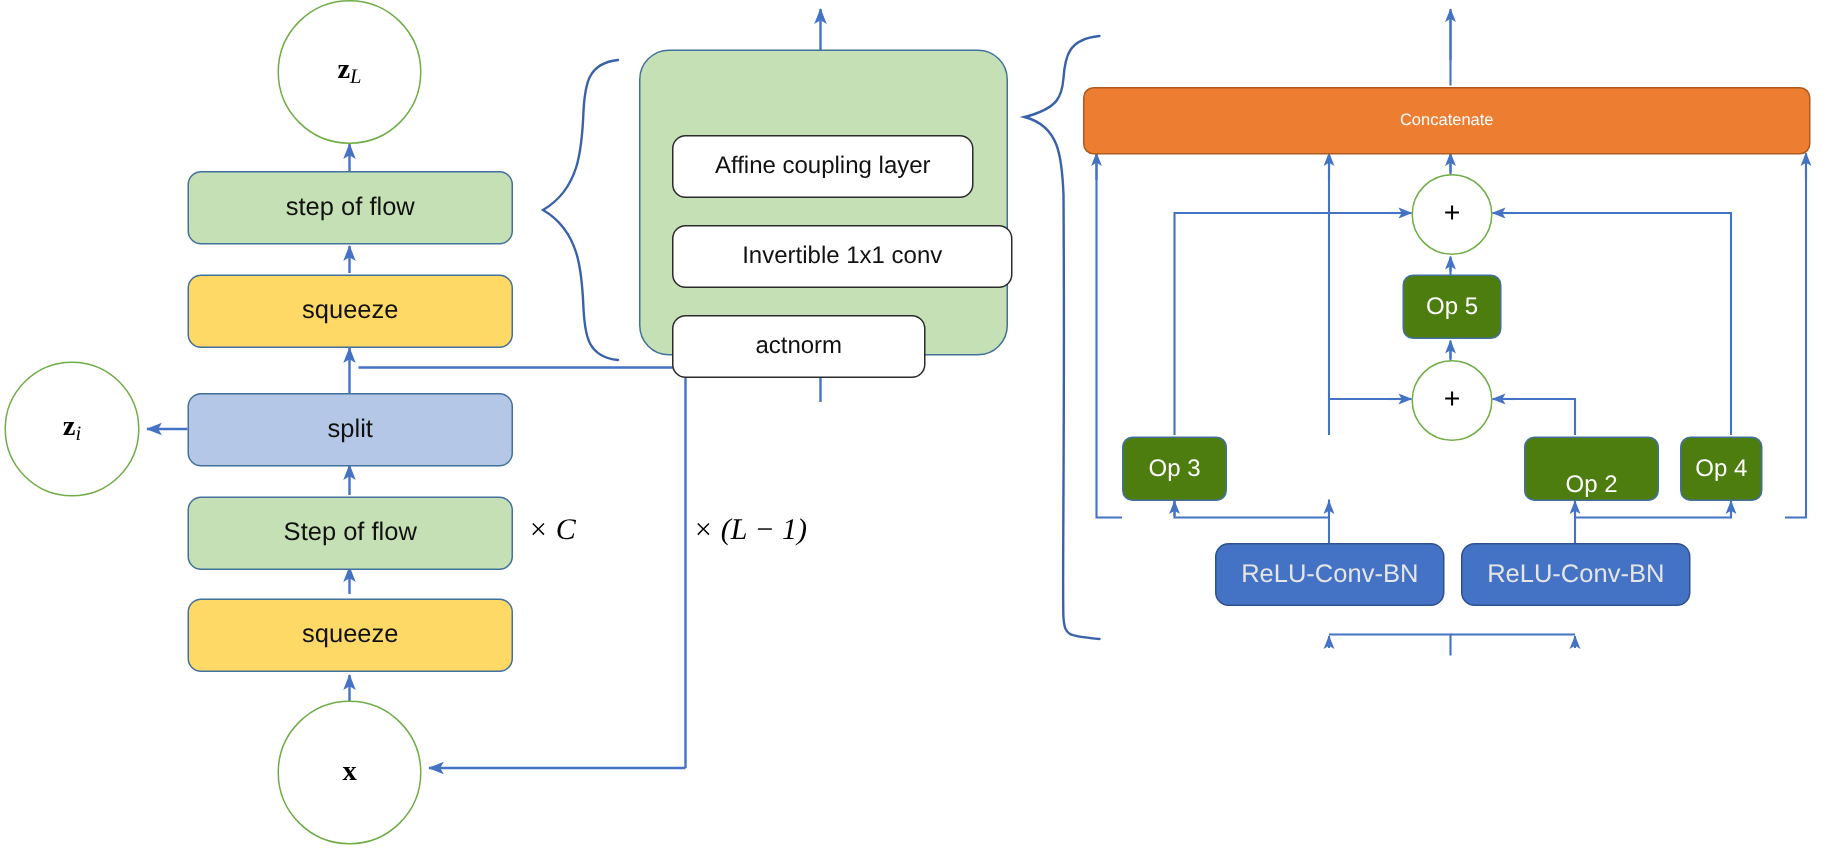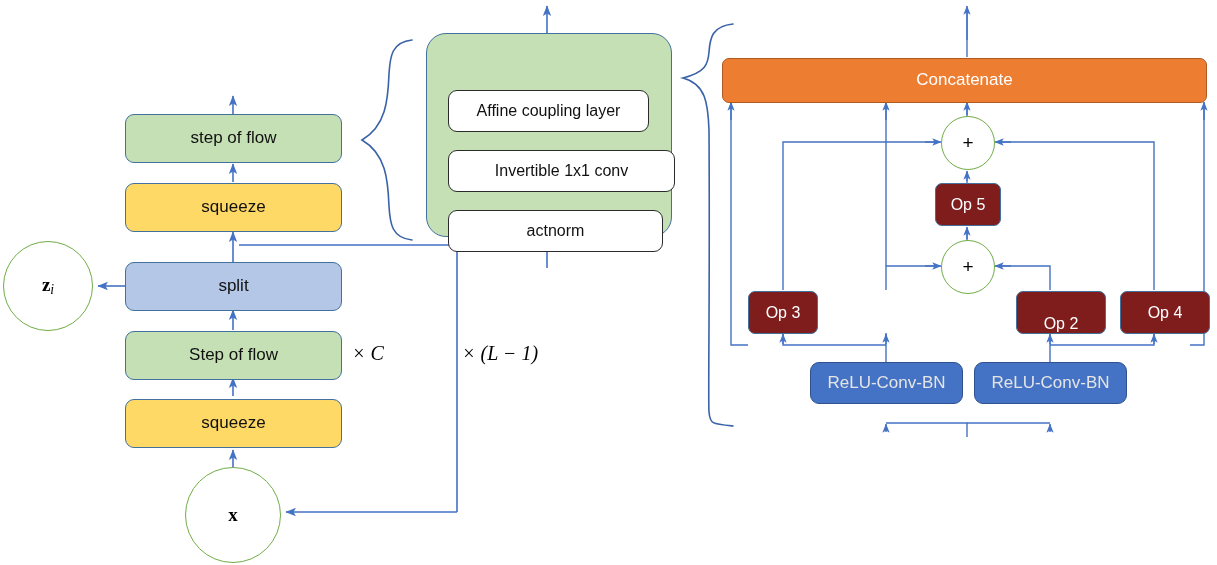--- a/index.html
+++ b/index.html
@@ -6,21 +6,21 @@
   body{font-family:"Liberation Sans", sans-serif;}
   #canvas{position:relative;width:1217px;height:565px;background:#fff;overflow:hidden;}
   svg.layer{position:absolute;left:0;top:0;width:1217px;height:565px;pointer-events:none;}
   .node{position:absolute;box-sizing:border-box;display:flex;align-items:center;justify-content:center;text-align:center;line-height:1.1;}
   .rbox{border-radius:9px;border:1px solid #41719c;}
   .green-box{background:#c5e0b4;color:#111;}
   .yellow-box{background:#ffd966;color:#111;}
   .blue-box{background:#b4c7e7;color:#111;}
   .white-box{background:#ffffff;border:1px solid #2b2b2b;color:#111;border-radius:9px;margin-top:35px;}
   .grp-green{background:#c5e0b4;border:1px solid #41719c;border-radius:20px;}
-  .op-box{background:#7f1d1d;color:#ffffff;border:1px solid #41719c;border-radius:7px;}
+  .op-box{background:#4d7c0f;color:#ffffff;border:1px solid #41719c;border-radius:7px;}
   .relu-box{background:#4472c4;color:#e5e5e5;border:1px solid #2f528f;border-radius:9px;text-align:right;}
   .concat-box{background:#ed7d31;color:#ffffff;border:1px solid #ae5a21;border-radius:7px;}
   .circ{border-radius:50%;border:1px solid #70ad47;background:#ffffff;color:#000;}
   .math{font-family:"Liberation Serif", serif;font-style:italic;}
   .mb{font-family:"Liberation Serif", serif;font-weight:bold;font-style:normal;}
   .sub{font-size:0.72em;vertical-align:-0.25em;font-style:italic;font-family:"Liberation Serif",serif;}
   .lbl{position:absolute;color:#000;white-space:nowrap;}
 </style>
 </head>
 <body>
@@ -114,20 +114,25 @@
       <path d="M967,242 L967,227"></path>
       <path d="M967,184 L967,171"></path>
       <path d="M967,118 L967,102"></path>
       <path d="M886,120 L886,102"></path>
       <path d="M731,120 L731,102"></path>
       <path d="M1204,120 L1204,102"></path>
       <path d="M967,40 L967,6"></path>
     </g>
   </svg>
 
+  <div class="node circ" style="left:185px;top:0px;width:96px;height:96px;font-size:19px;">
+    <span>
+      <span class="mb">z</span><span class="sub">L</span>
+    </span>
+  </div>
 
   <div class="node rbox green-box" style="left:125px;top:114px;width:217px;height:49px;font-size:17px;">
     <span>step of flow</span>
   </div>
 
   <div class="node rbox yellow-box" style="left:125px;top:183px;width:217px;height:49px;font-size:17px;">
     <span>squeeze</span>
   </div>
 
   <div class="node rbox blue-box" style="left:125px;top:262px;width:217px;height:49px;font-size:17px;">
@@ -163,25 +168,25 @@
   <div class="grp-green" style="position:absolute;left:426px;top:33px;width:244px;height:202px;"></div>
 
   <div class="node white-box" style="left:448px;top:55px;width:201px;height:42px;font-size:16px;">
     <span>Affine coupling layer</span>
   </div>
 
   <div class="node white-box" style="left:448px;top:115px;width:227px;height:42px;font-size:16px;">
     <span>Invertible 1x1 conv</span>
   </div>
 
-  <div class="node white-box" style="left:448px;top:175px;width:215px;height:42px;font-size:16px;">
+  <div class="node white-box" style="left:448px;top:175px;width:169px;height:42px;font-size:16px;">
     <span>actnorm</span>
   </div>
 
-  <div class="node concat-box" style="left:722px;top:58px;width:485px;height:45px;font-size:17px;">
+  <div class="node concat-box" style="left:722px;top:58px;width:485px;height:45px;font-size:11px;">
     <span>Concatenate</span>
   </div>
 
   <div class="node circ" style="left:941px;top:116px;width:54px;height:54px;font-size:19px;">
     <span>+</span>
   </div>
 
   <div class="node op-box" style="left:935px;top:183px;width:66px;height:43px;font-size:16px;">
     <span>Op 5</span>
   </div>
@@ -192,21 +197,21 @@
 
   <div class="node op-box" style="left:748px;top:291px;width:70px;height:43px;font-size:16px;">
     <span>Op 3</span>
   </div>
 
 
   <div class="node op-box" style="left:1016px;top:291px;width:90px;height:43px;font-size:16px;align-items:flex-end;">
     <span>Op 2</span>
   </div>
 
-  <div class="node op-box" style="left:1120px;top:291px;width:90px;height:43px;font-size:16px;">
+  <div class="node op-box" style="left:1120px;top:291px;width:55px;height:43px;font-size:16px;">
     <span>Op 4</span>
   </div>
 
   <div class="node relu-box" style="left:810px;top:362px;width:153px;height:42px;font-size:17px;">
     <span>ReLU-Conv-BN</span>
   </div>
 
   <div class="node relu-box" style="left:974px;top:362px;width:153px;height:42px;font-size:17px;">
     <span>ReLU-Conv-BN</span>
   </div>

